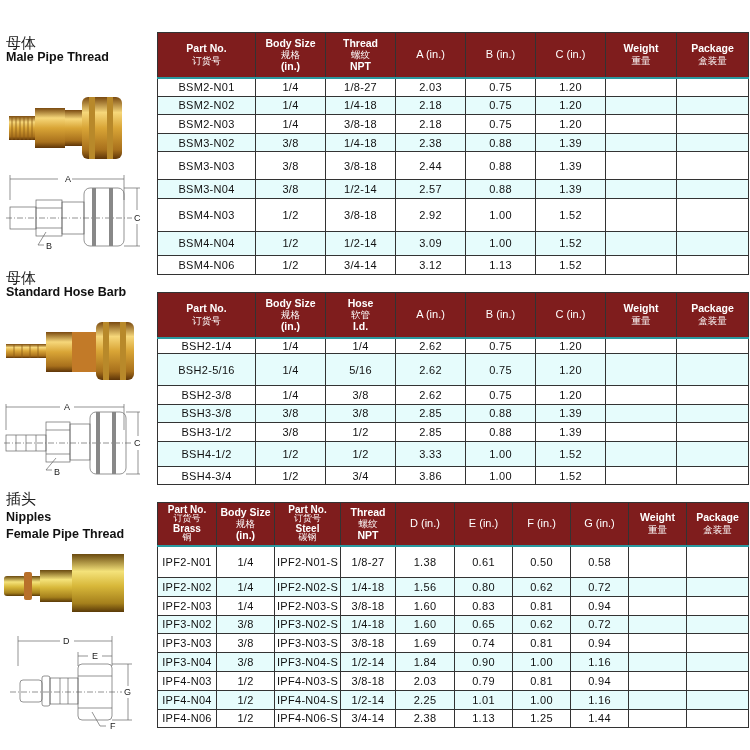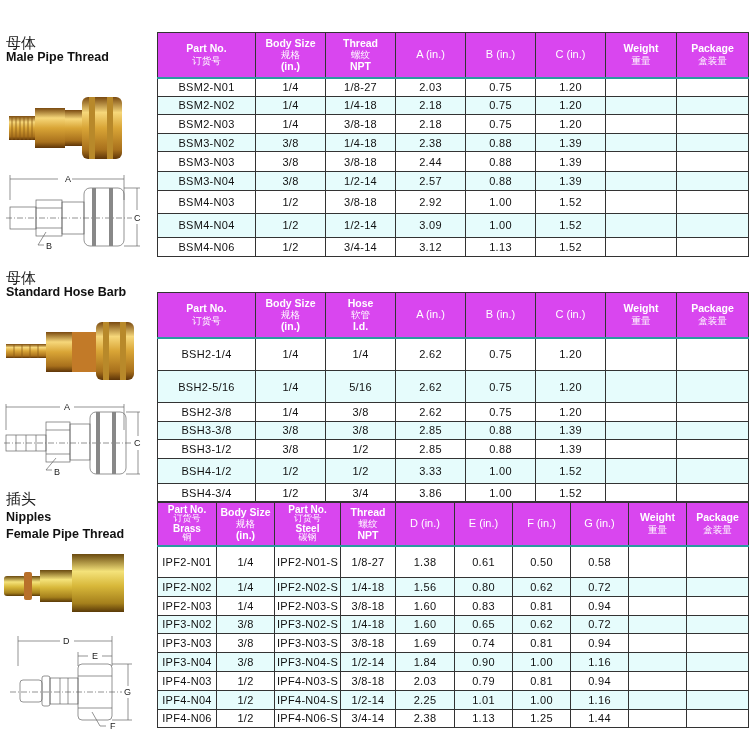--- a/index.html
+++ b/index.html
@@ -5,21 +5,21 @@
   * { box-sizing: border-box; margin: 0; padding: 0; }
   html, body { width: 750px; height: 750px; background: #ffffff; overflow: hidden; }
   body { position: relative; font-family: "Liberation Sans", "DejaVu Sans", sans-serif; color: #111; }
 
   .section-title { position: absolute; left: 6px; }
   .section-title .cn { font-size: 15px; color: #222; display: block; line-height: 13px; }
   .section-title .en { font-size: 12.5px; font-weight: bold; color: #111; display: block; line-height: 17px; }
 
   table.spec { position: absolute; border-collapse: collapse; table-layout: fixed; }
   table.spec th, table.spec td { border: 1px solid #333; text-align: center; vertical-align: middle; overflow: hidden; white-space: nowrap; }
-  table.spec th { background: #d946ef; color: #ffffff; font-weight: bold; font-size: 10.5px; line-height: 11.5px; padding: 0; }
+  table.spec th { background: #7f1d1d; color: #ffffff; font-weight: bold; font-size: 10.5px; line-height: 11.5px; padding: 0; }
   table.spec th .cn { font-weight: normal; font-size: 9.5px; display: block; }
   table.spec th .ln { display: block; }
   table.spec th.dim { font-weight: normal; font-size: 11px; }
   table.spec td { font-size: 11px; color: #111; padding: 0; letter-spacing: 0.3px; }
   table.spec tr.alt td { background: #e6fcfc; }
   table.spec thead tr th { border-top: 1px solid #333; }
   table.spec tbody tr:first-child td { border-top: 2px solid #2a9aa0; }
 
   .photo { position: absolute; }
   .drawing { position: absolute; }
@@ -158,41 +158,41 @@
     <tr class="alt" style="height:18.6px">
         <td>BSM3-N02</td>
         <td>3/8</td>
         <td>1/4-18</td>
         <td>2.38</td>
         <td>0.88</td>
         <td>1.39</td>
         <td></td>
         <td></td>
       </tr>
-    <tr style="height:20px">
+    <tr style="height:28px">
         <td>BSM3-N03</td>
         <td>3/8</td>
         <td>3/8-18</td>
         <td>2.44</td>
         <td>0.88</td>
         <td>1.39</td>
         <td></td>
         <td></td>
       </tr>
     <tr class="alt" style="height:18.6px">
         <td>BSM3-N04</td>
         <td>3/8</td>
         <td>1/2-14</td>
         <td>2.57</td>
         <td>0.88</td>
         <td>1.39</td>
         <td></td>
         <td></td>
       </tr>
-    <tr style="height:23px">
+    <tr style="height:33px">
         <td>BSM4-N03</td>
         <td>1/2</td>
         <td>3/8-18</td>
         <td>2.92</td>
         <td>1.00</td>
         <td>1.52</td>
         <td></td>
         <td></td>
       </tr>
     <tr class="alt" style="height:24px">
@@ -310,21 +310,21 @@
           <span class="ln">Weight</span>
           <span class="cn">重量</span>
         </th>
       <th>
           <span class="ln">Package</span>
           <span class="cn">盒装量</span>
         </th>
     </tr>
   </thead>
   <tbody>
-    <tr style="height:33px">
+    <tr style="height:16px">
         <td>BSH2-1/4</td>
         <td>1/4</td>
         <td>1/4</td>
         <td>2.62</td>
         <td>0.75</td>
         <td>1.20</td>
         <td></td>
         <td></td>
       </tr>
     <tr class="alt" style="height:32px">

